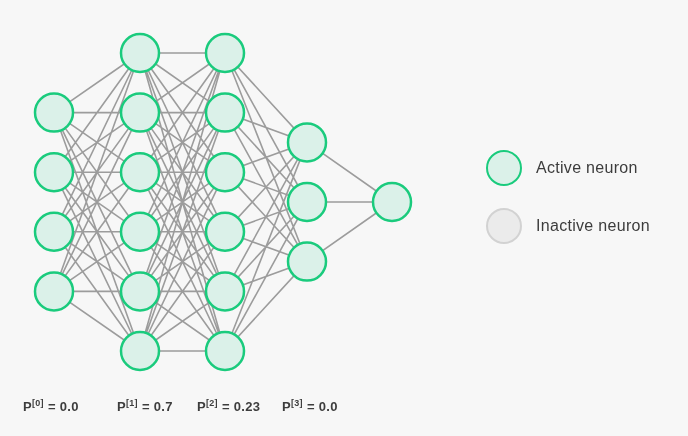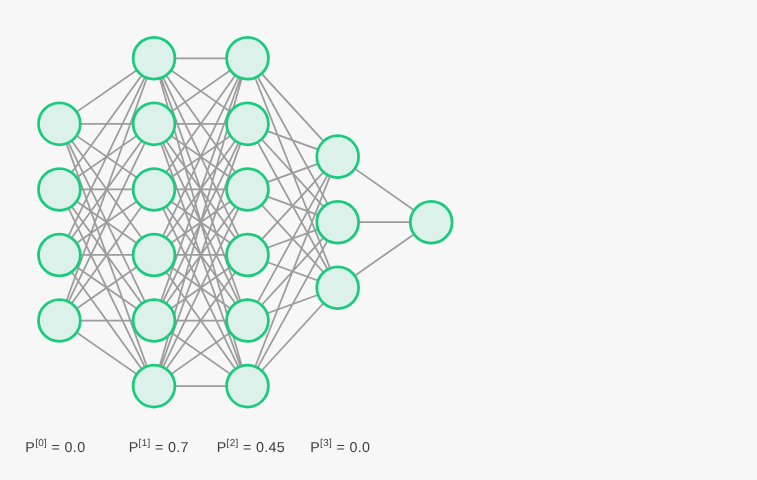--- a/index.html
+++ b/index.html
@@ -56,20 +56,21 @@
     height: 100%;
     pointer-events: none;
   }
   .plabel {
     position: absolute;
     top: 399px;
     font-size: 13px;
     color: #3d3d3d;
     letter-spacing: 0.3px;
     white-space: nowrap;
+    font-weight: bold;
   }
   .plabel sup {
     font-size: 9px;
     vertical-align: super;
     line-height: 0;
   }
   .plabel .rest {
     margin-left: 4px;
   }
   .plabel:nth-child(1) { left: 23px; }
@@ -102,21 +103,31 @@
       <circle cx="225" cy="172.2" r="19" fill="#dbf1e9" stroke="#1acb7d" stroke-width="2.5"></circle>
       <circle cx="225" cy="231.8" r="19" fill="#dbf1e9" stroke="#1acb7d" stroke-width="2.5"></circle>
       <circle cx="225" cy="291.4" r="19" fill="#dbf1e9" stroke="#1acb7d" stroke-width="2.5"></circle>
       <circle cx="225" cy="351" r="19" fill="#dbf1e9" stroke="#1acb7d" stroke-width="2.5"></circle>
       <circle cx="307" cy="142.4" r="19" fill="#dbf1e9" stroke="#1acb7d" stroke-width="2.5"></circle>
       <circle cx="307" cy="202" r="19" fill="#dbf1e9" stroke="#1acb7d" stroke-width="2.5"></circle>
       <circle cx="307" cy="261.6" r="19" fill="#dbf1e9" stroke="#1acb7d" stroke-width="2.5"></circle>
       <circle cx="392" cy="202" r="19" fill="#dbf1e9" stroke="#1acb7d" stroke-width="2.5"></circle>
     </svg>
 
+  <div class="legend">
+    <div class="legend-item">
+      <div class="legend-swatch" style="background: rgb(219, 241, 233); border-color: rgb(26, 203, 125);"></div>
+      <span class="legend-label">Active neuron</span>
+    </div>
+    <div class="legend-item">
+      <div class="legend-swatch" style="background: rgb(235, 235, 235); border-color: rgb(210, 210, 210);"></div>
+      <span class="legend-label">Inactive neuron</span>
+    </div>
+  </div>
 
   <div class="plabels">
     <span class="plabel"><span>P</span><sup>[0]</sup><span class="rest">= 0.0</span></span>
     <span class="plabel"><span>P</span><sup>[1]</sup><span class="rest">= 0.7</span></span>
-    <span class="plabel"><span>P</span><sup>[2]</sup><span class="rest">= 0.45</span></span>
+    <span class="plabel"><span>P</span><sup>[2]</sup><span class="rest">= 0.23</span></span>
     <span class="plabel"><span>P</span><sup>[3]</sup><span class="rest">= 0.0</span></span>
   </div>
 
 </div>
 
 </body></html>

